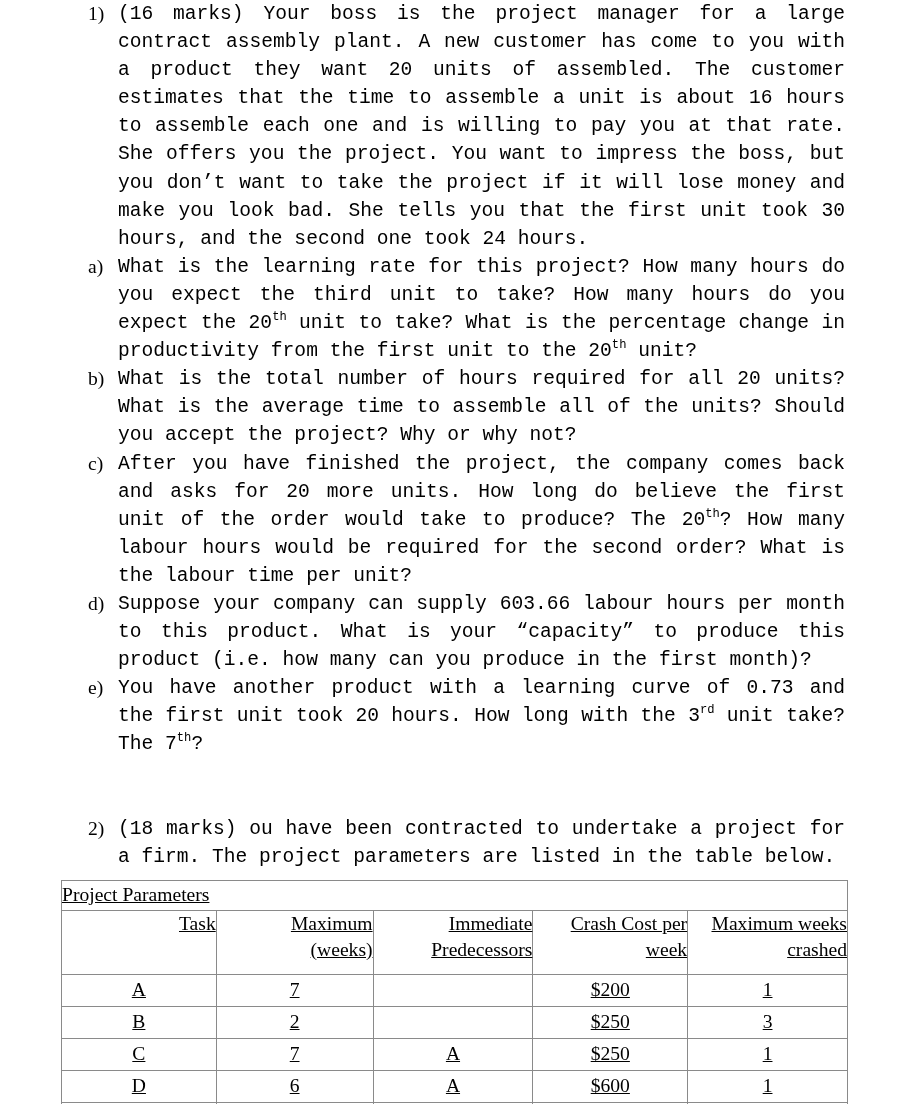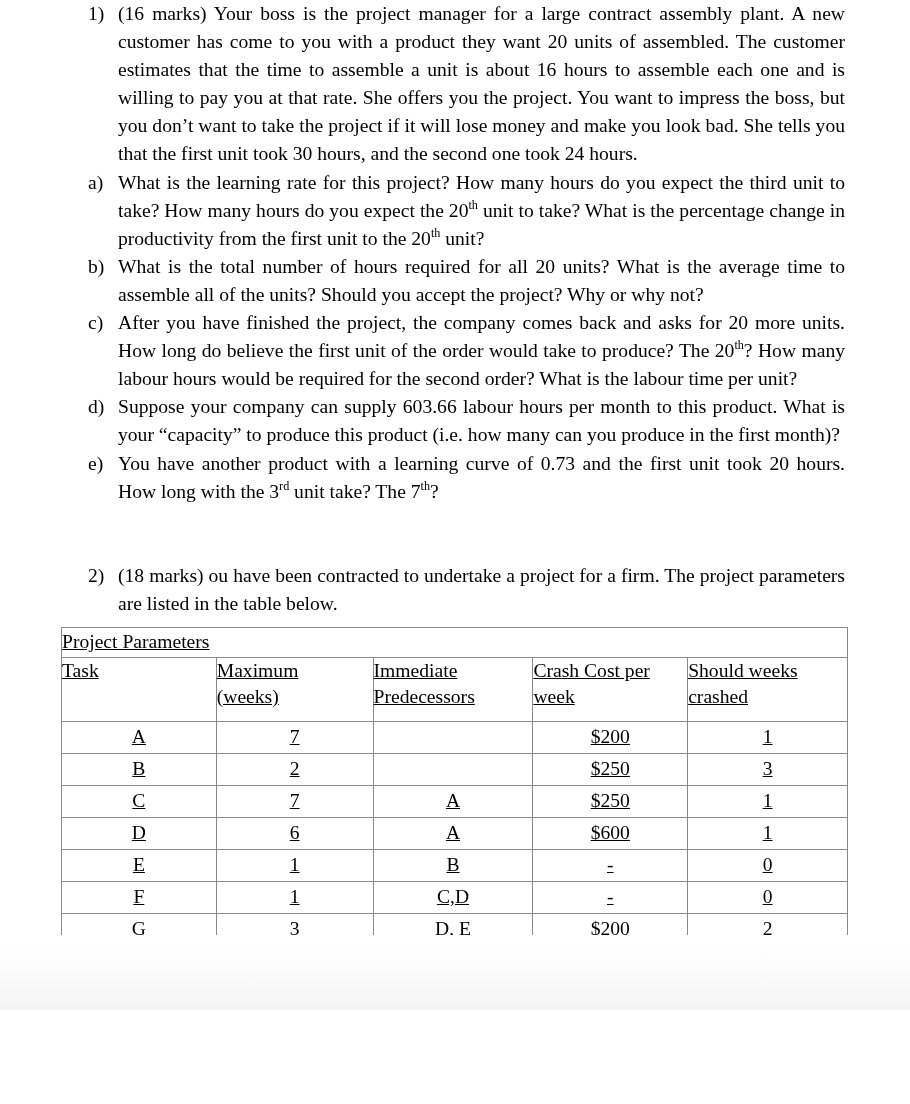--- a/index.html
+++ b/index.html
@@ -39,20 +39,21 @@
     text-align: justify;
   }
   .q-marker {
     flex: 0 0 auto;
     width: 30px;
     text-align: left;
     white-space: nowrap;
   }
   .q-body {
     flex: 1 1 auto;
+    font-family: Liberation Mono, monospace;
   }
 
   
   .level1 {
     margin-left: 88px;
     margin-right: 65px;
   }
   .level1 > .q-marker { width: 30px; }
 
   
@@ -87,21 +88,21 @@
     font-weight: normal;
     padding: 0;
   }
   .title-cell {
     text-align: left;
     padding: 2px 0 2px 8px;
     height: 30px;
     vertical-align: middle;
   }
   .hdr-cell {
-    text-align: left;
+    text-align: right;
     vertical-align: top;
     padding: 4px 6px 4px 6px;
     height: 64px;
   }
   .hdr-cell .l2 { display: block; }
   .data-cell {
     text-align: center;
     vertical-align: middle;
     height: 32px;
     padding: 1px 4px;
@@ -179,21 +180,21 @@
           </th>
           <th class="hdr-cell">
             <span class="l1">Immediate</span>
             <span class="l2">Predecessors</span>
           </th>
           <th class="hdr-cell">
             <span class="l1">Crash Cost per</span>
             <span class="l2">week</span>
           </th>
           <th class="hdr-cell">
-            <span class="l1">Should weeks</span>
+            <span class="l1">Maximum weeks</span>
             <span class="l2">crashed</span>
           </th>
         </tr>
 
       <tr>
             <td class="data-cell">A</td>
             <td class="data-cell">7</td>
             <td class="data-cell"></td>
             <td class="data-cell">$200</td>
             <td class="data-cell">1</td>

